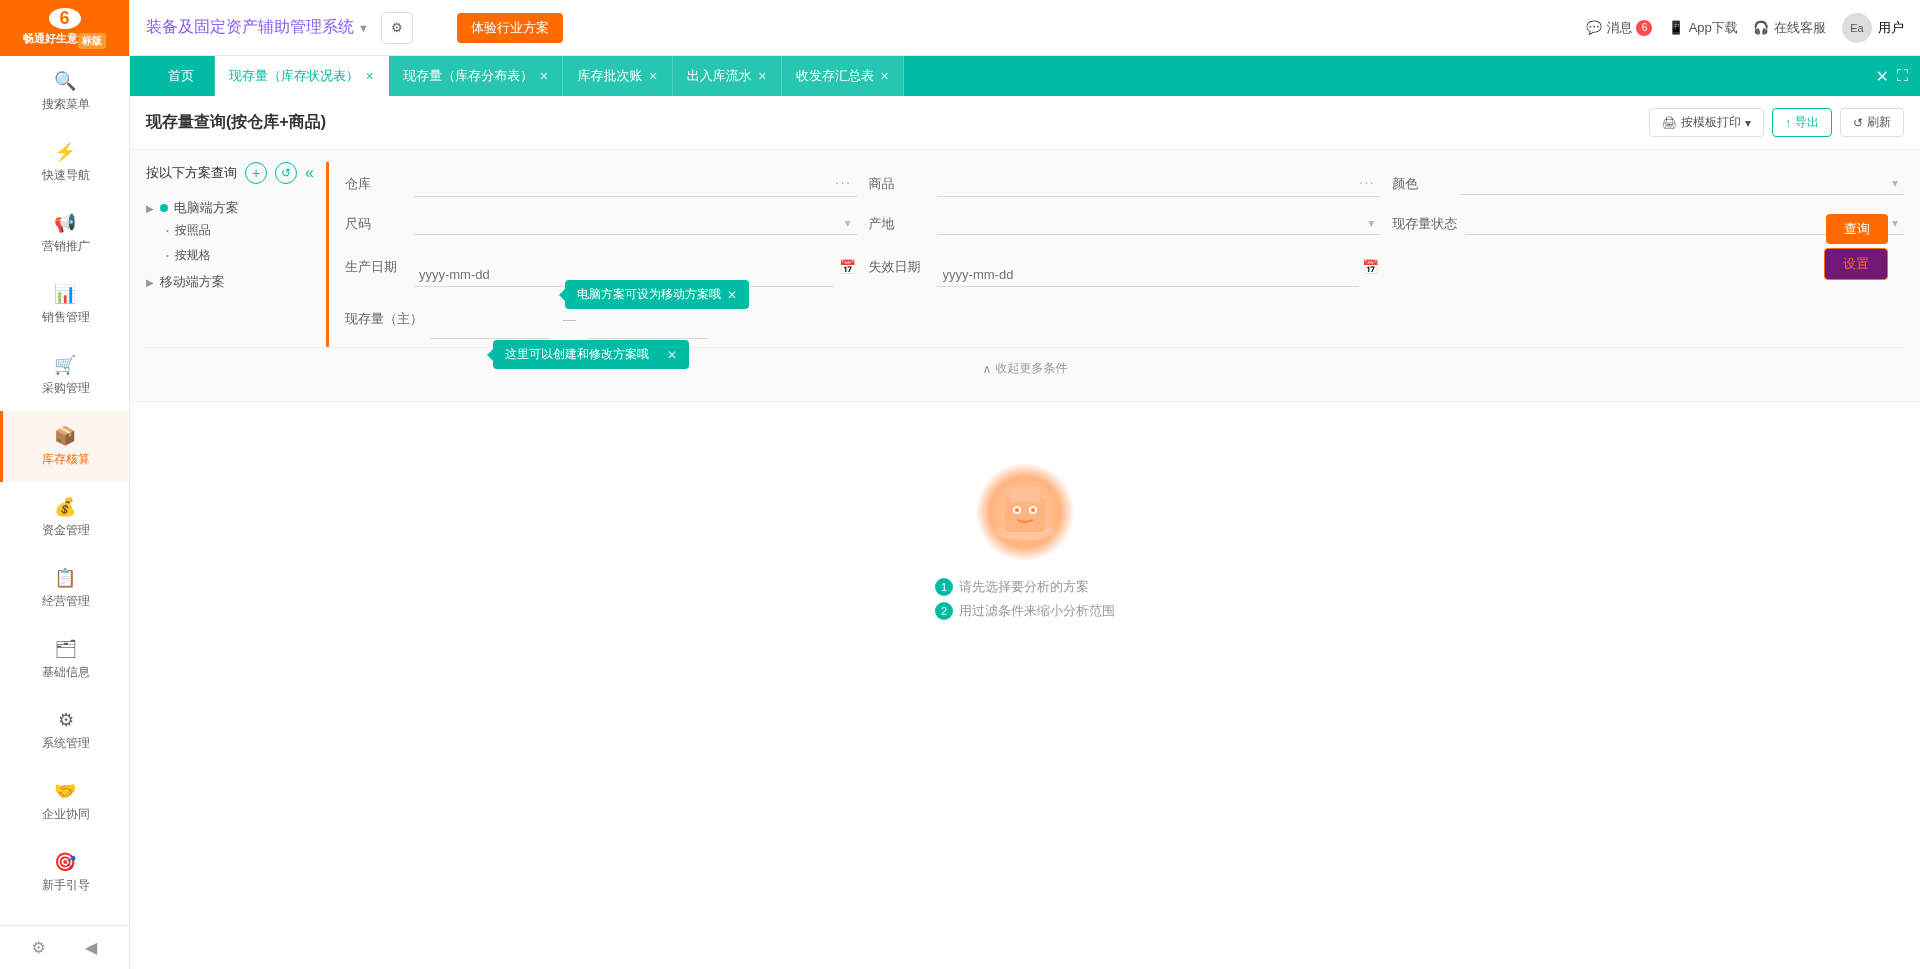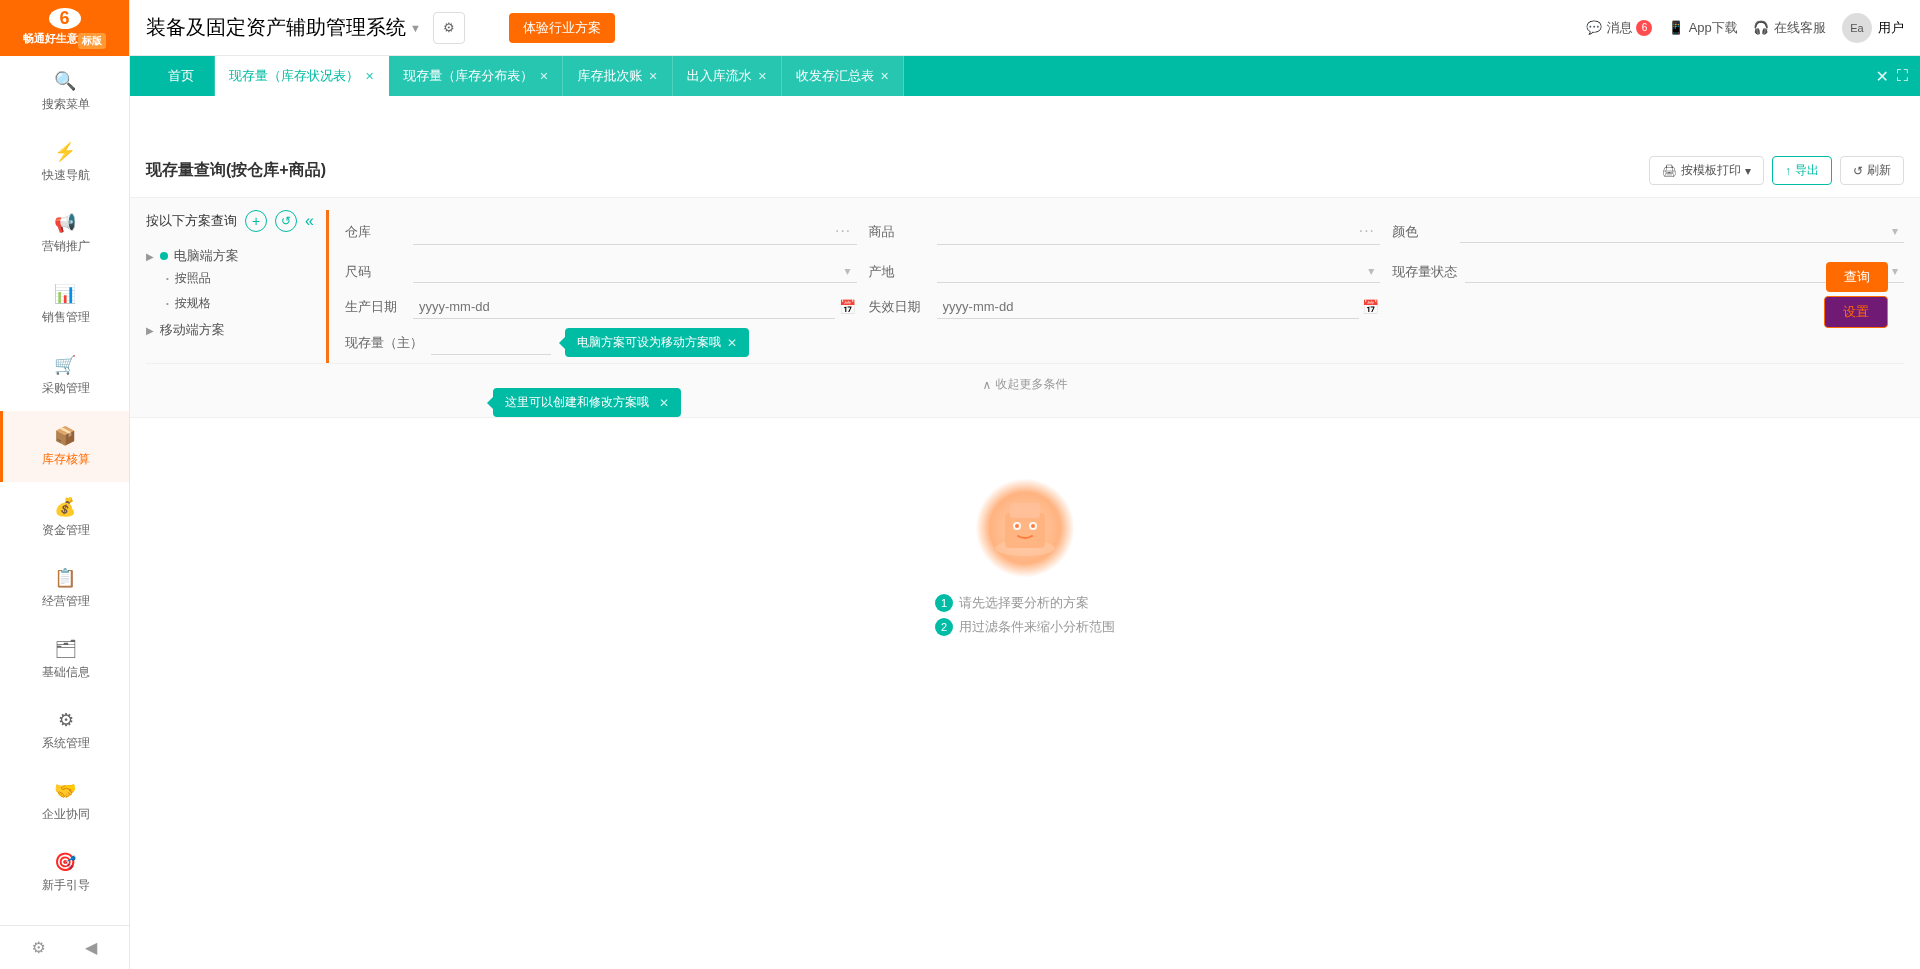--- a/index.html
+++ b/index.html
@@ -34,21 +34,21 @@
     }
     .sidebar-footer-btn { color: #999; cursor: pointer; font-size: 16px; }
 
     
     .header {
       position: fixed; left: 130px; top: 0; right: 0; height: 56px;
       background: #fff; border-bottom: 1px solid #e8e8e8;
       display: flex; align-items: center; justify-content: space-between; padding: 0 16px; z-index: 100;
     }
     .header-left { display: flex; align-items: center; gap: 12px; }
-    .header-system-name { font-size: 20px; color: #000000; }
+    .header-system-name { font-size: 16px; color: #8b5cf6; }
     .header-system-select { display: flex; align-items: center; gap: 4px; cursor: pointer; }
     .header-settings-btn {
       width: 32px; height: 32px; border: 1px solid #ddd; border-radius: 4px;
       display: flex; align-items: center; justify-content: center; cursor: pointer; color: #666;
     }
     .header-industry-btn {
       background: #ff6b00; color: #fff; border: none; border-radius: 4px;
       padding: 6px 14px; cursor: pointer; font-size: 13px; margin-left: 32px;
     }
     .header-right { display: flex; align-items: center; gap: 16px; }
@@ -84,21 +84,21 @@
     }
     .tabs-action-btn { color: #fff; cursor: pointer; font-size: 16px; opacity: 0.9; }
 
     
     .main-content {
       position: fixed; left: 130px; top: 96px; right: 0; bottom: 0;
       background: #fff; overflow: auto;
     }
     .page-header {
       display: flex; align-items: center; justify-content: space-between;
-      padding: 12px 16px; border-bottom: 1px solid #f0f0f0; margin-top: 48px;
+      padding: 12px 16px; border-bottom: 1px solid #f0f0f0;
     }
     .page-title { font-size: 16px; font-weight: bold; color: #333; }
     .page-actions { display: flex; align-items: center; gap: 8px; }
     .page-action-btn {
       border: 1px solid #ddd; background: #fff; color: #555; padding: 5px 12px;
       border-radius: 4px; cursor: pointer; font-size: 12px; display: flex; align-items: center; gap: 4px;
     }
     .page-action-btn.secondary { color: #00bca4; border-color: #00bca4; }
 
     
@@ -160,21 +160,21 @@
     }
     .tooltip-pc::before {
       content: ''; position: absolute; left: -6px; top: 50%; transform: translateY(-50%);
       border: 6px solid transparent; border-right-color: #00bca4; border-left: none;
     }
     .tooltip-pc .close-x { cursor: pointer; font-size: 12px; opacity: 0.8; }
 
     .tooltip-create {
       position: absolute; left: 148px; top: 178px;
       background: #00bca4; color: #fff; border-radius: 4px;
-      padding: 6px 12px; font-size: 12px; display: flex; align-items: center; gap: 10px; z-index: 200;
+      padding: 6px 12px; font-size: 12px; display: flex; align-items: center; gap: 18px; z-index: 200;
     }
     .tooltip-create::before {
       content: ''; position: absolute; left: -6px; top: 50%; transform: translateY(-50%);
       border: 6px solid transparent; border-right-color: #00bca4; border-left: none;
     }
     .tooltip-create .close-x { cursor: pointer; font-size: 12px; opacity: 0.8; }
 
     
     .sub-scheme {
       margin-left: 20px; display: flex; flex-direction: column; gap: 4px;
@@ -201,21 +201,21 @@
       width: 18px; height: 18px; border-radius: 50%; background: #00bca4; color: #fff;
       font-size: 11px; display: flex; align-items: center; justify-content: center; flex-shrink: 0;
     }
 
     
     .date-input-wrapper {
       display: flex; align-items: center; gap: 4px; flex: 1;
     }
     .date-input {
       flex: 1; border: none; border-bottom: 1px solid #d9d9d9; padding: 4px 6px;
-      font-size: 13px; color: #bbb; background: transparent; outline: none;
+      font-size: 13px; color: #bbb; background: transparent; outline: none; margin-top: 16px;
     }
     .calendar-icon { color: #bbb; cursor: pointer; font-size: 14px; }
   </style>
 </head>
 <body>
 
 <div class="sidebar">
   <div class="sidebar-logo">
     <div class="sidebar-logo-icon">
       <span>6</span>

